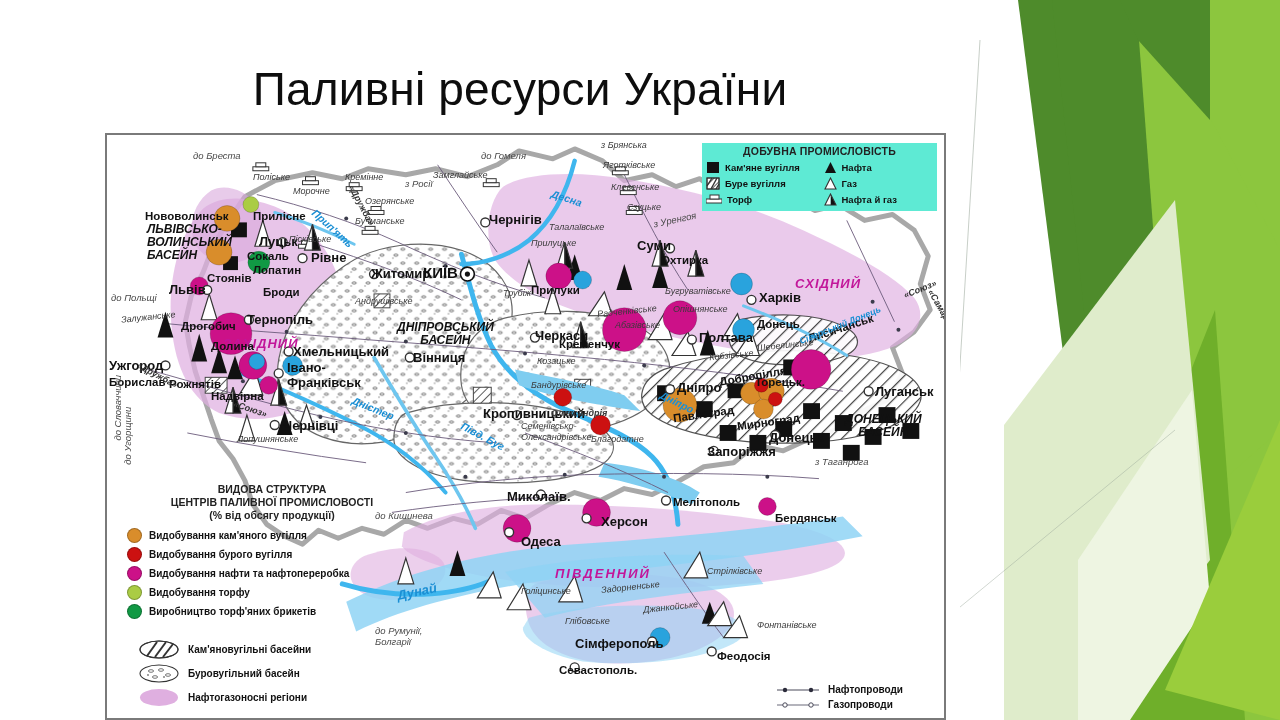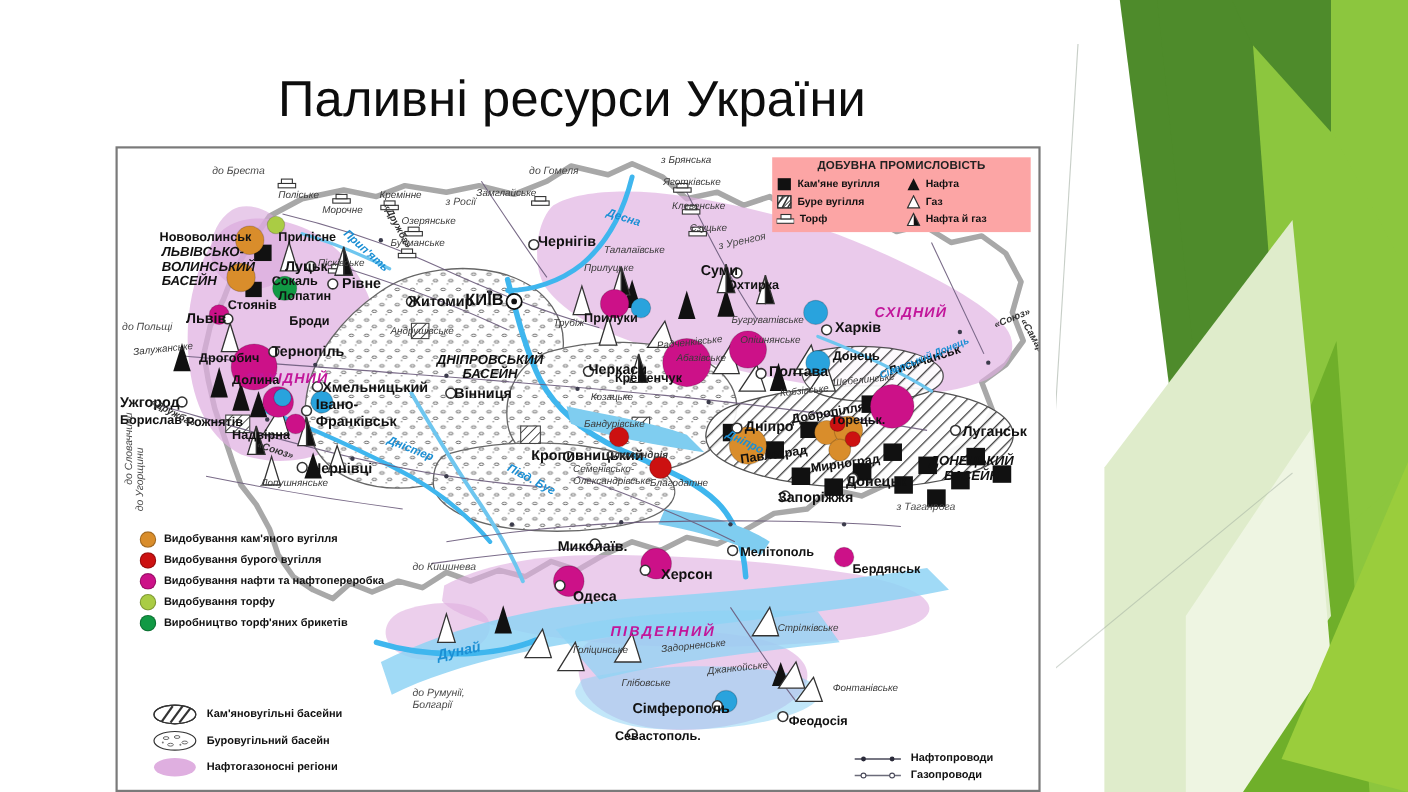--- a/index.html
+++ b/index.html
@@ -32,21 +32,21 @@
   .dep{font-size:9px;font-style:italic;color:#3a3a3a;}
   .basin{font-size:12px;font-weight:bold;font-style:italic;color:#111;}
   .region{font-size:13px;font-weight:bold;font-style:italic;color:#c2169a;letter-spacing:1px;}
   .river{font-size:10.5px;font-weight:bold;font-style:italic;color:#1b8fd4;}
   .ext{font-size:9.5px;font-style:italic;color:#4a4a4a;}
   .pipe-lbl{font-size:9px;font-style:italic;font-weight:bold;color:#333;}
 
   
   #legend-mining{
     position:absolute;left:595px;top:8px;width:235px;
-    background:#fca5a5;border:0;padding:2px 4px;box-sizing:border-box;
+    background:#5eead4;border:0;padding:2px 4px;box-sizing:border-box;
   }
   #legend-mining .hdr{
     font-size:10.5px;font-weight:bold;color:#222;text-align:center;margin-bottom:4px;
     letter-spacing:.2px;
   }
   #legend-mining .cols{display:flex;gap:8px;}
   #legend-mining .col{flex:1;}
   #legend-mining .row{display:flex;align-items:center;gap:5px;margin-bottom:3px;height:13px;}
   #legend-mining .row .txt{font-size:9.5px;color:#111;font-weight:600;}
 
@@ -599,20 +599,25 @@
             <polygon points="6.5,1 6.5,12 1,12" fill="#fff"></polygon>
             <polygon points="6.5,1 12,12 1,12" fill="none" stroke="#333" stroke-width="1.1"></polygon>
           </svg>
           <span class="txt">Нафта й газ</span>
         </div>
       </div>
     </div>
   </div>
 
   <div id="legend-structure">
+    <div class="hdr">
+      <span>ВИДОВА СТРУКТУРА</span><br>
+      <span>ЦЕНТРІВ ПАЛИВНОЇ ПРОМИСЛОВОСТІ</span><br>
+      <span>(% від обсягу продукції)</span>
+    </div>
     <div class="row">
       <span class="dotsym" style="background:#d98d2b"></span>
       <span class="txt">Видобування кам'яного вугілля</span>
     </div>
     <div class="row">
       <span class="dotsym" style="background:#cc1111"></span>
       <span class="txt">Видобування бурого вугілля</span>
     </div>
     <div class="row">
       <span class="dotsym" style="background:#cc1188"></span>

